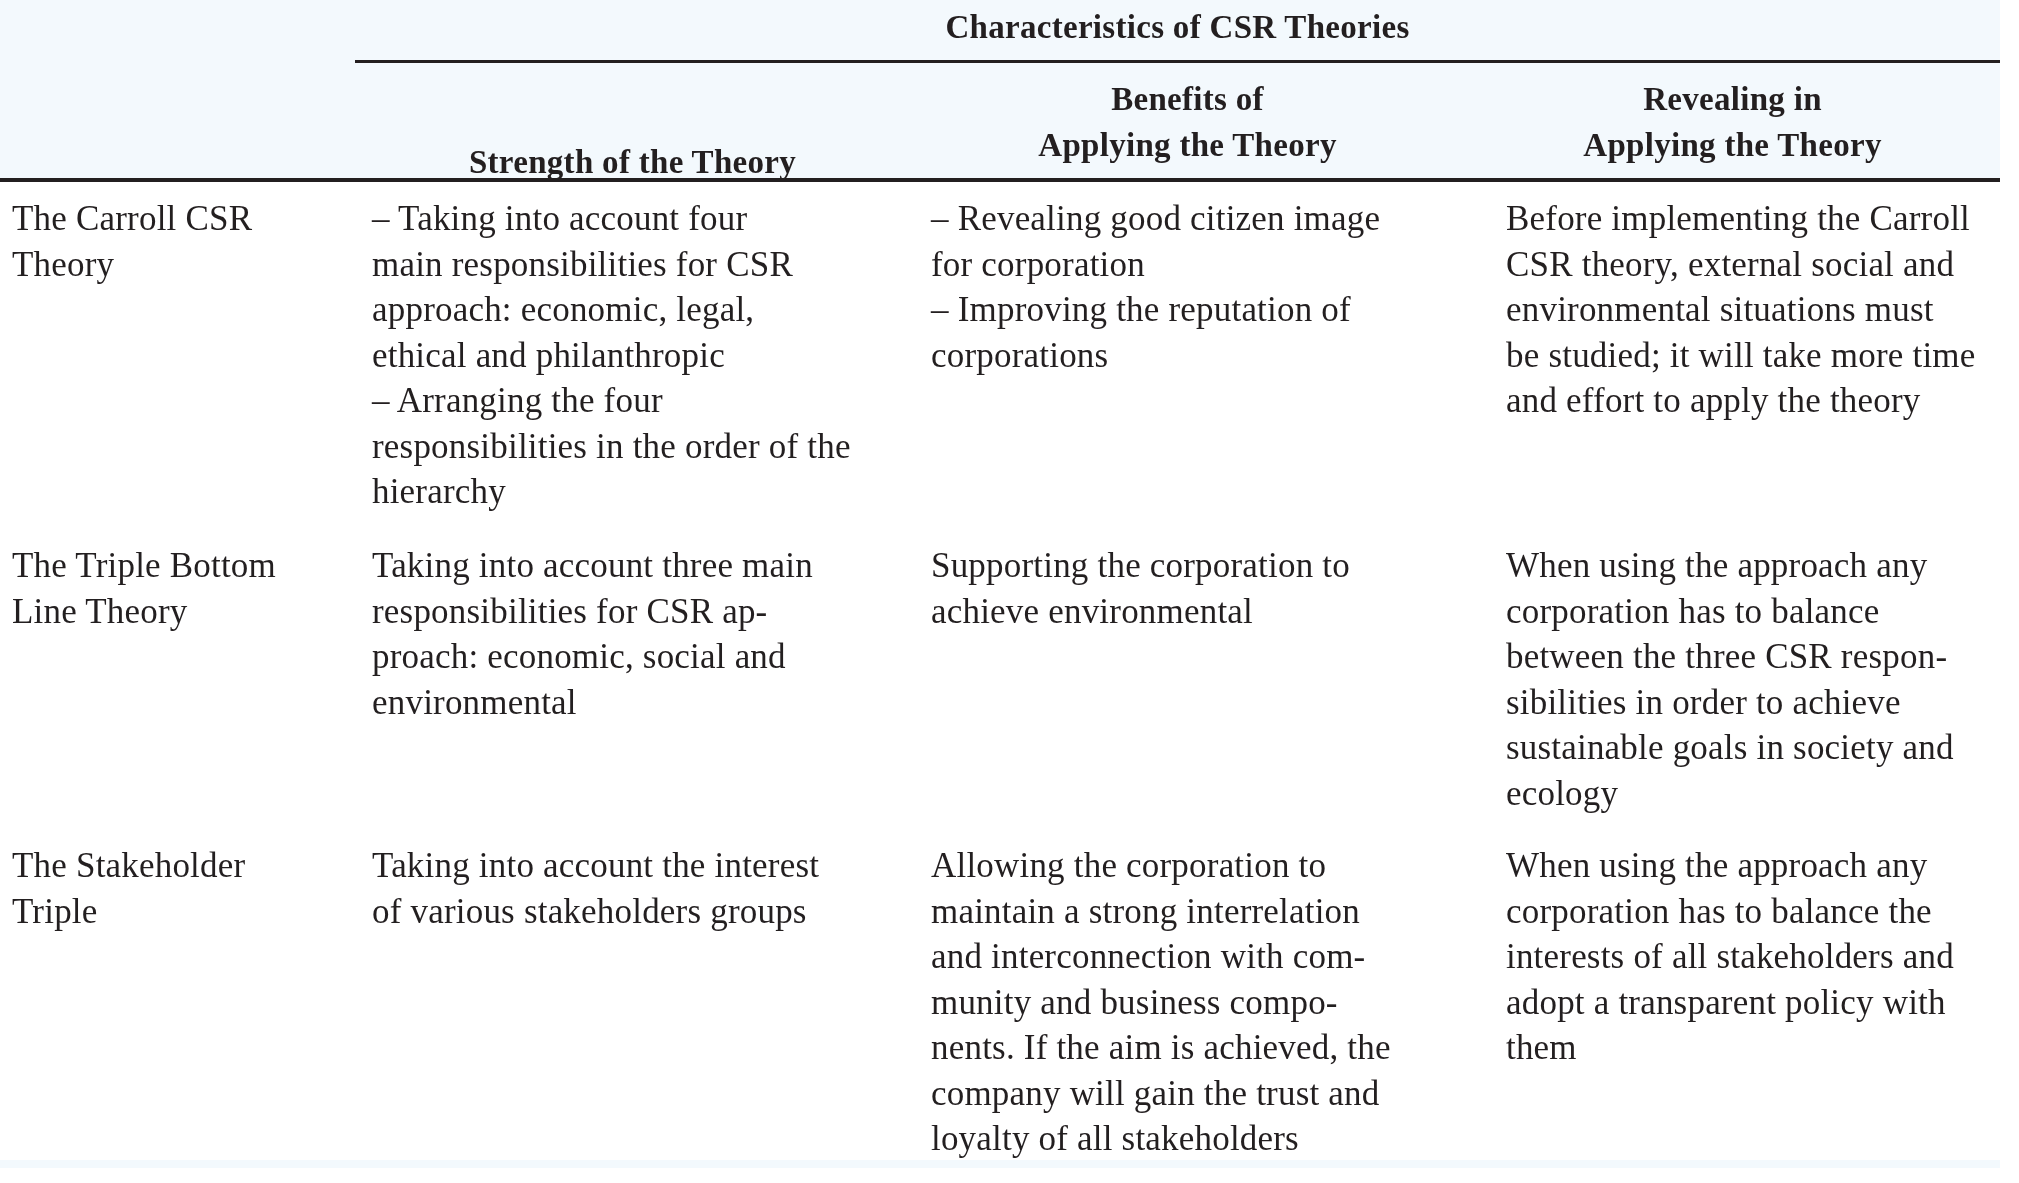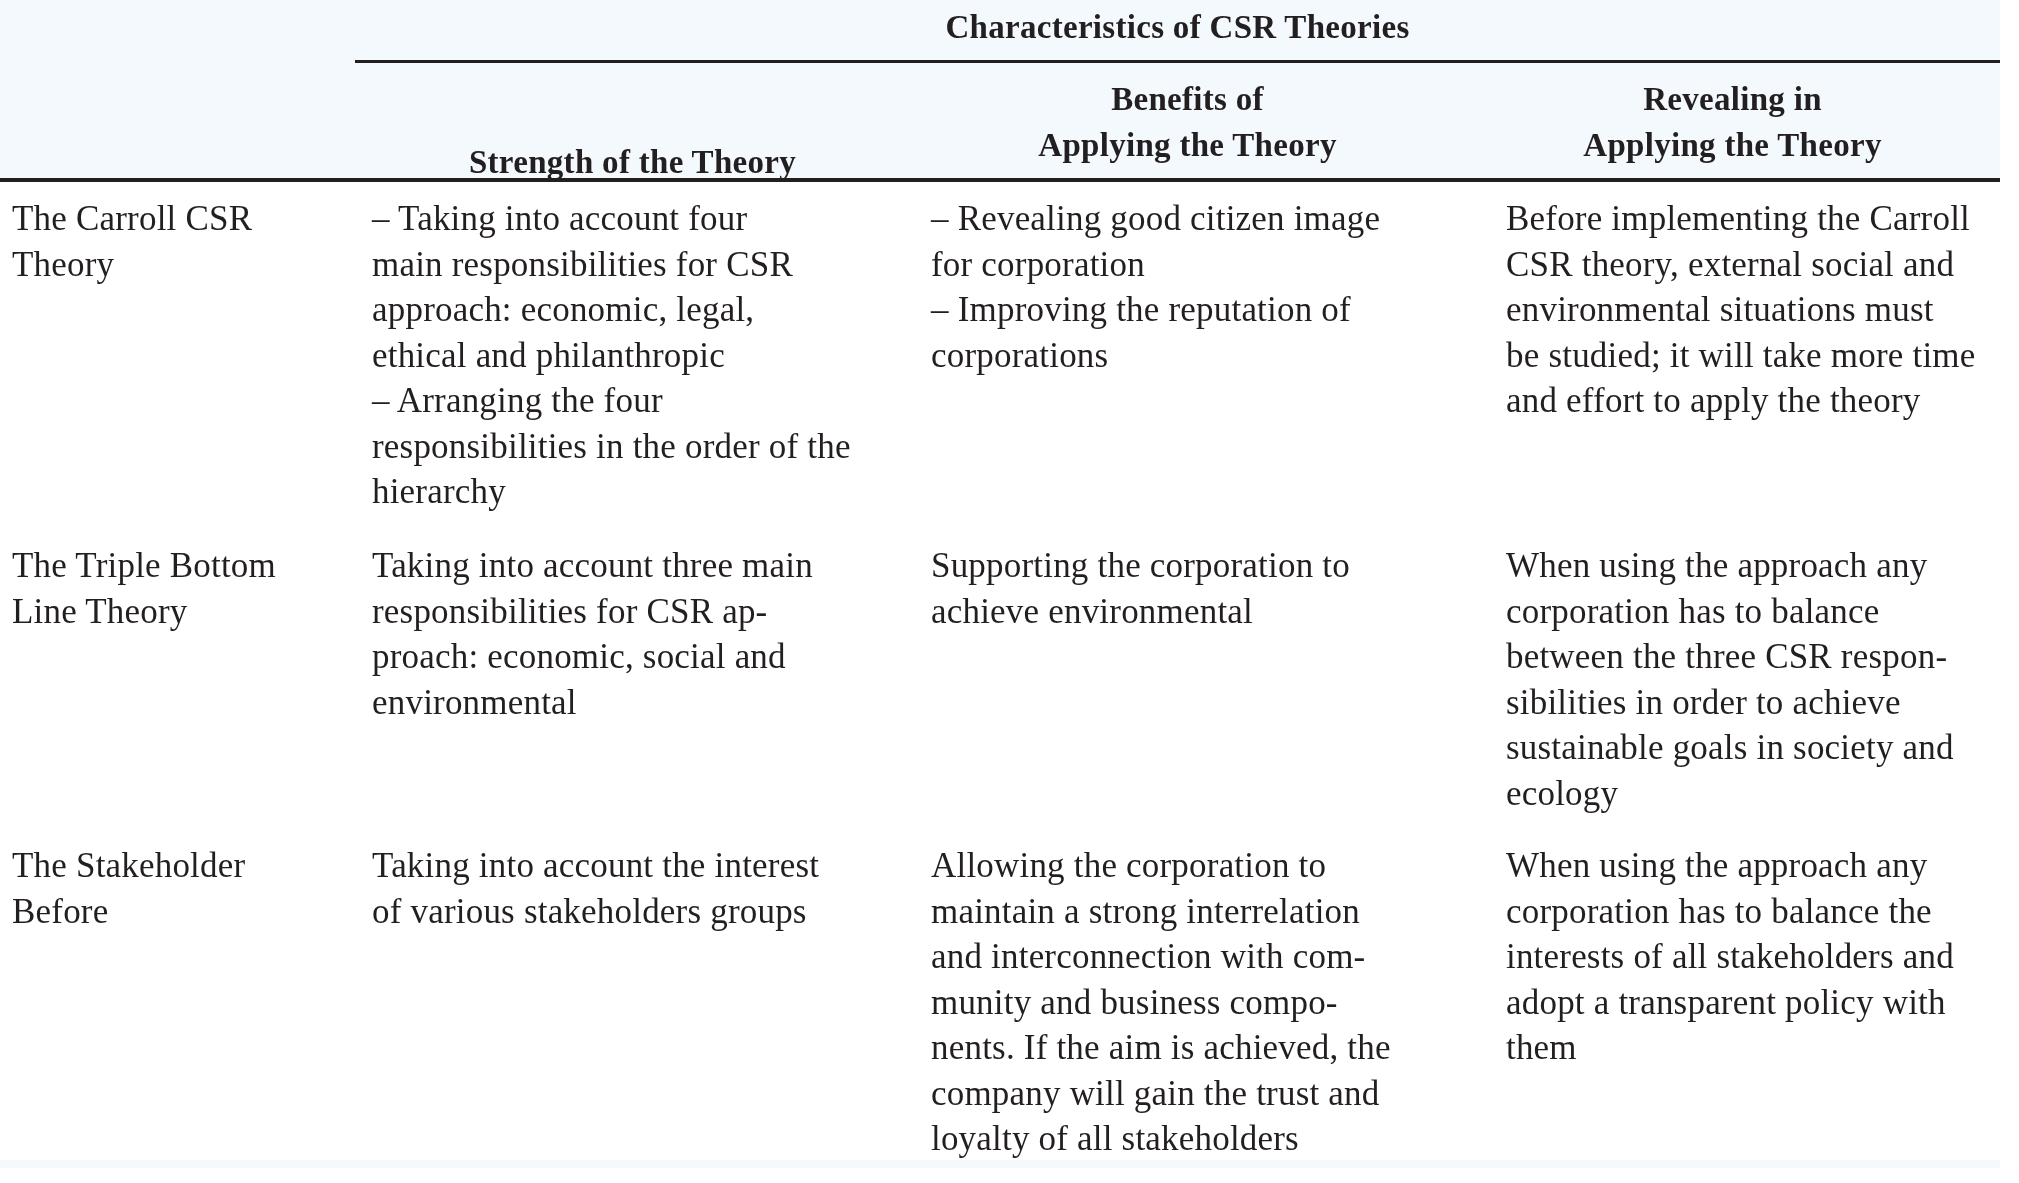--- a/index.html
+++ b/index.html
@@ -64,21 +64,21 @@
     <div class="cell c3">When using the approach any
 corporation has to balance
 between the three CSR respon-
 sibilities in order to achieve
 sustainable goals in society and
 ecology</div>
   </div>
 
   <div class="row" style="top:843px;">
     <div class="cell c0">The Stakeholder
-Before</div>
+Triple</div>
     <div class="cell c1">Taking into account the interest
 of various stakeholders groups</div>
     <div class="cell c2">Allowing the corporation to
 maintain a strong interrelation
 and interconnection with com-
 munity and business compo-
 nents. If the aim is achieved, the
 company will gain the trust and
 loyalty of all stakeholders</div>
     <div class="cell c3">When using the approach any

